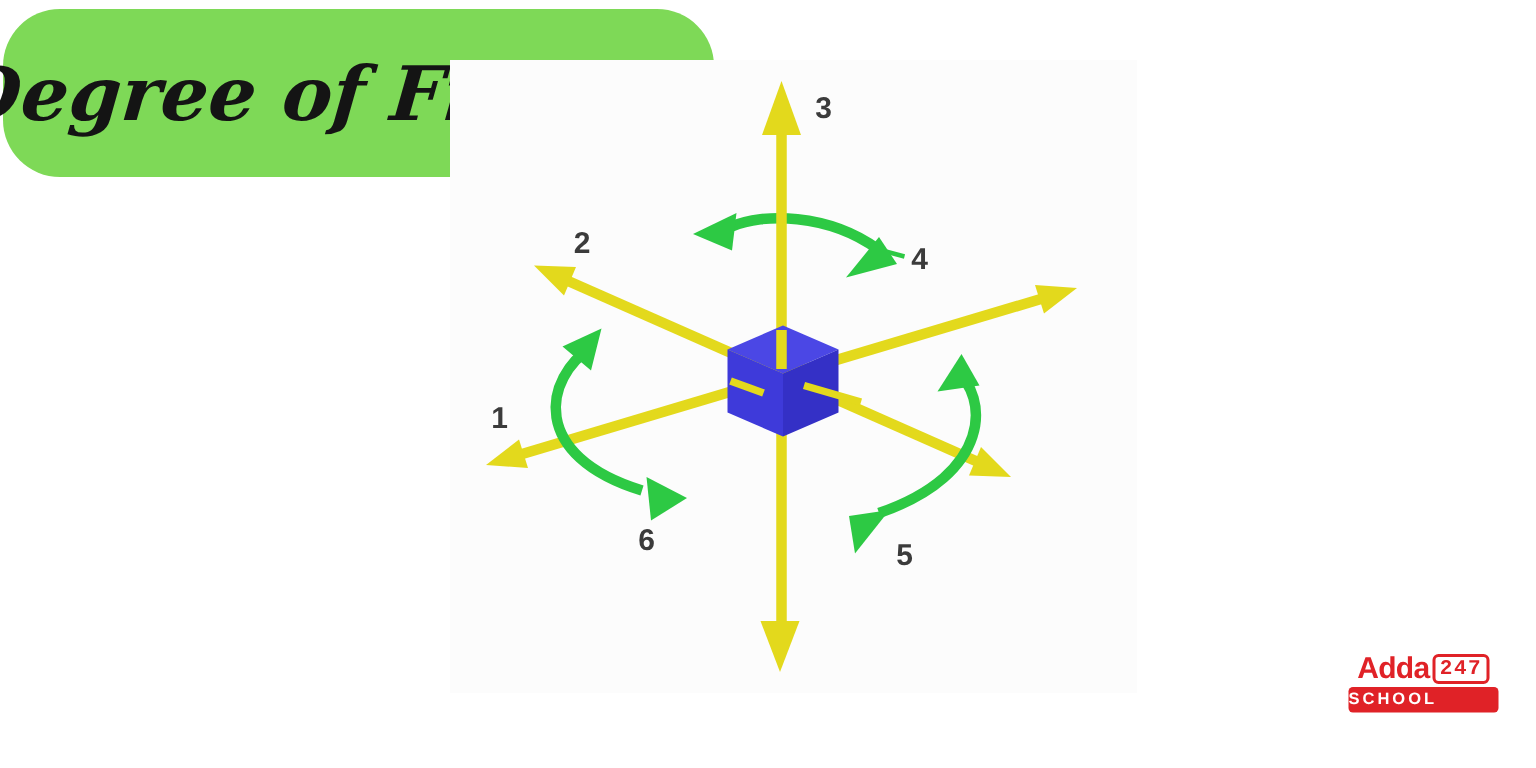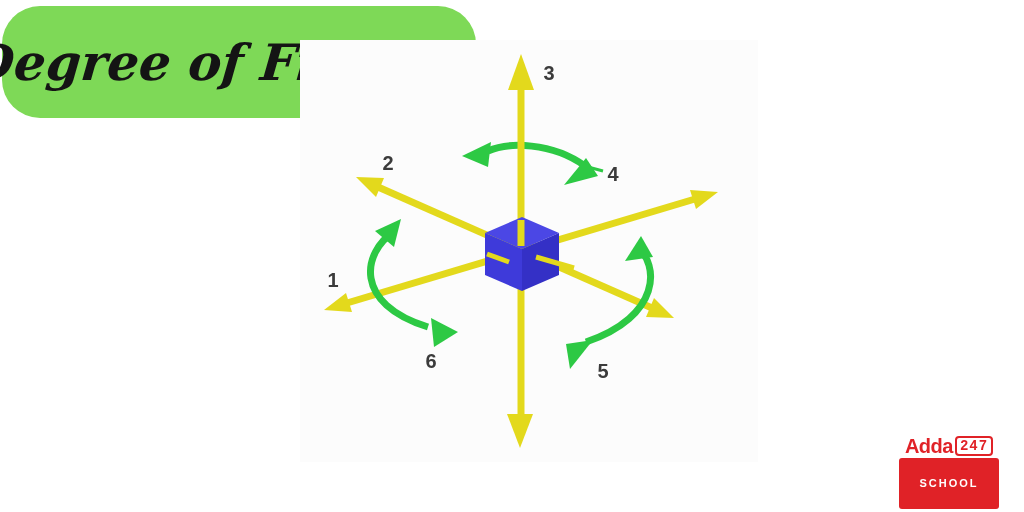--- a/index.html
+++ b/index.html
@@ -52,22 +52,22 @@
     color:var(--brand-red);font-weight:bold;font-size:20px;
     letter-spacing:-0.5px;line-height:20px;
   }
   .logo-247{
     color:var(--brand-red);font-weight:bold;font-size:14px;
     border:2px solid var(--brand-red);border-radius:4px;padding:0 3px;
     font-family:Liberation Mono, monospace;letter-spacing:1px;line-height:16px;
   }
   .logo-school{
     margin-top:2px;background:var(--brand-red);color:#ffffff;
-    font-weight:bold;font-size:11px;letter-spacing:2px;text-align:center;
-    border-radius:3px;padding:20px 0;line-height:11px;
+    font-weight:bold;font-size:11px;letter-spacing:2px;text-align:left;
+    border-radius:3px;padding:3px 0;line-height:11px;
   }
 </style>
 </head>
 <body>
 
 <div class="banner">
   <span class="banner-title">Degree of Freedom</span>
 </div>
 
 <div class="diagram-bg"></div>

